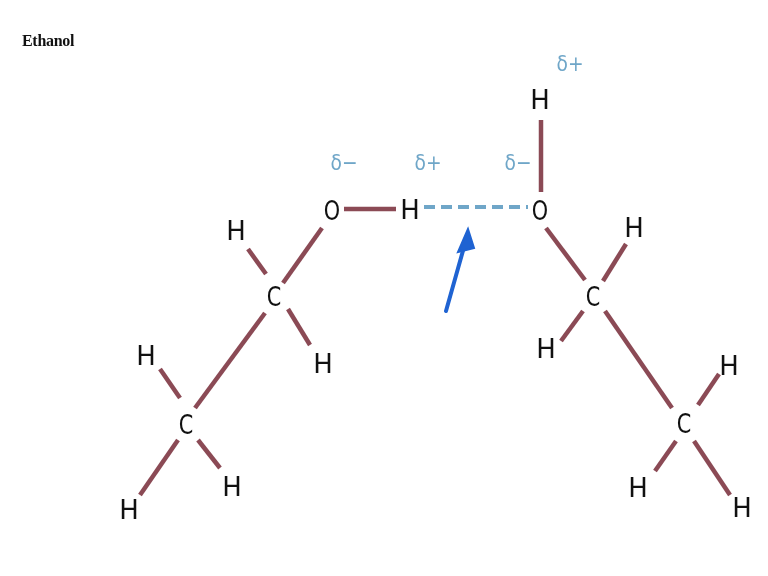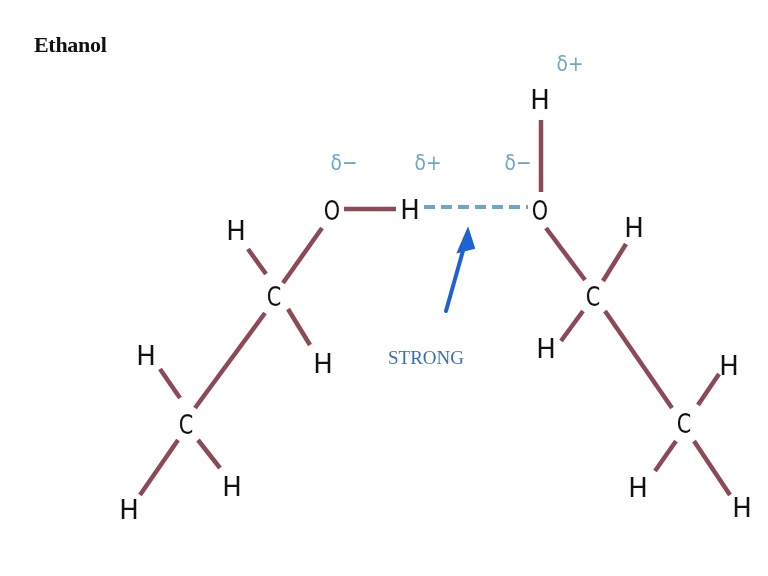--- a/index.html
+++ b/index.html
@@ -1,20 +1,20 @@
 <!DOCTYPE html>
 <html><head>
   <meta charset="utf-8">
   <style>
     html, body { margin: 0; padding: 0; background: #ffffff; }
     body { width: 768px; height: 576px; position: relative; overflow: hidden; }
     .title {
-      position: absolute; left: 34px; top: 32px;
+      position: absolute; left: 22px; top: 32px;
       font-family: "Liberation Serif", serif; font-weight: bold;
-      font-size: 22px; color: #111111; letter-spacing: -0.3px;
+      font-size: 16px; color: #111111; letter-spacing: -0.3px;
     }
     svg.diagram { position: absolute; left: 0; top: 0; }
     .atom {
       position: absolute; font-family: "DejaVu Sans", sans-serif;
       font-size: 26px; color: #111111; transform: translate(-50%, -50%);
       line-height: 1; transform-origin: center;
     }
     .atom.narrow { transform: translate(-50%, -50%) scaleX(0.8); }
     .charge {
       position: absolute; font-family: "DejaVu Sans", sans-serif;
@@ -81,14 +81,13 @@
 <span class="atom" style="left:729px;top:366px;">H</span>
 <span class="atom" style="left:638px;top:488px;">H</span>
 <span class="atom" style="left:742px;top:508px;">H</span>
 
 <span class="charge" style="left:344px;top:163px;">δ−</span>
 <span class="charge" style="left:428px;top:163px;">δ+</span>
 <span class="charge" style="left:518px;top:163px;">δ−</span>
 <span class="charge" style="left:570px;top:64px;">δ+</span>
 
 <div class="label">
-  <div>STRONG</div>
 </div>
 
 </body></html>

